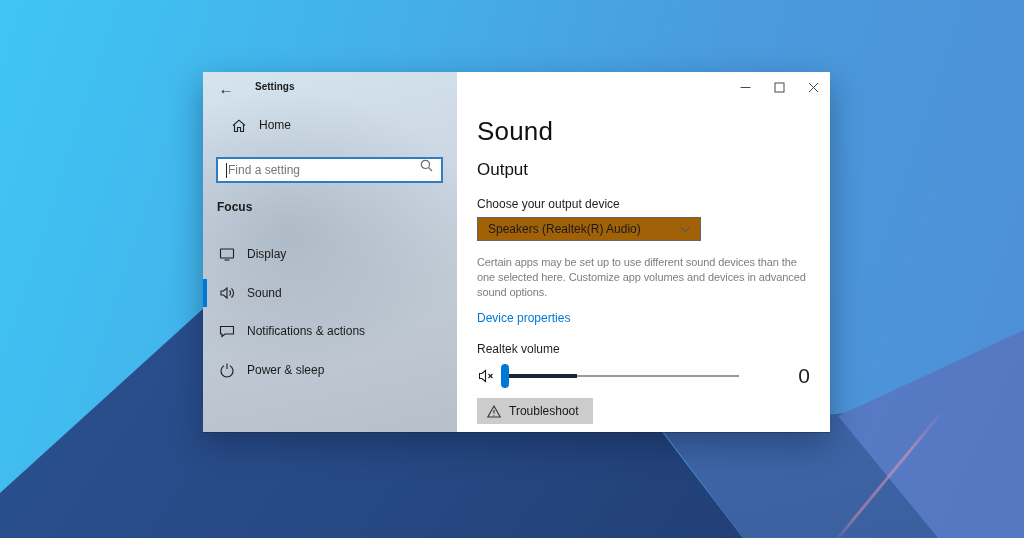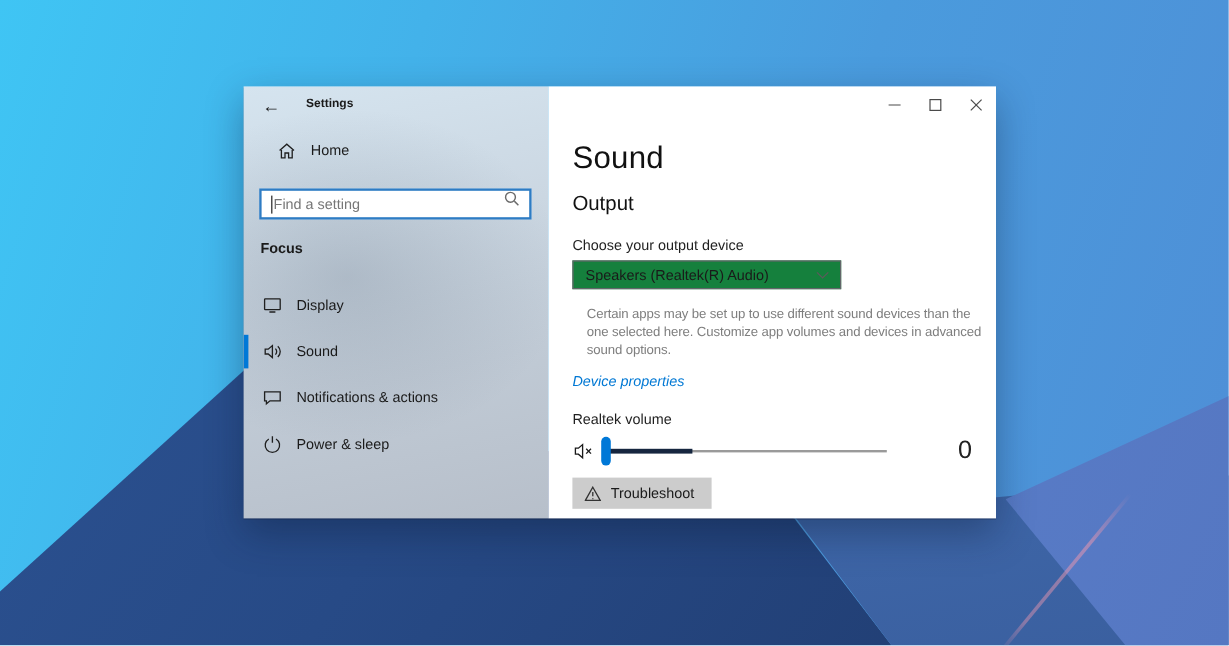--- a/index.html
+++ b/index.html
@@ -60,29 +60,29 @@
   .main { position:relative; flex:1; background:#ffffff; }
   .win-controls { position:absolute; top:0; right:0; display:flex; }
   .win-btn { width:34px; height:30px; display:flex; align-items:center; justify-content:center;
     background:none; border:none; cursor:default; }
 
   .page-title { position:absolute; left:20px; top:44px; font-size:26px; font-weight:300; color:#111; letter-spacing:0.2px; }
   .section-title { position:absolute; left:20px; top:88px; font-size:17px; font-weight:400; color:#111; }
   .field-label { position:absolute; left:20px; top:125px; font-size:12px; color:#1f1f1f; }
 
   .dropdown { position:absolute; left:20px; top:145px; width:224px; height:24px;
-    border:1.5px solid #63666a; background:#15803d; display:flex; align-items:center; cursor:default; }
+    border:1.5px solid #63666a; background:#a16207; display:flex; align-items:center; cursor:default; }
   .dropdown .value { font-size:12px; color:#1a1a1a; padding-left:10px; flex:1; white-space:nowrap; }
   .dropdown .chev { margin-right:9px; display:flex; flex:none; }
 
   .description { position:absolute; left:20px; top:183px; width:350px;
-    font-size:11px; line-height:15px; letter-spacing:-0.1px; color:#7e7e7e;margin-left:12px; }
+    font-size:11px; line-height:15px; letter-spacing:-0.1px; color:#7e7e7e; }
   .description div { white-space:nowrap; }
 
-  .link { position:absolute; left:20px; top:239px; font-size:12px; color:var(--link,#0078d4); cursor:pointer;font-style:italic; }
+  .link { position:absolute; left:20px; top:239px; font-size:12px; color:var(--link,#0078d4); cursor:pointer; }
 
   .master-label { position:absolute; left:20px; top:270px; font-size:12px; color:#1f1f1f; }
 
   .volume-row { position:absolute; left:20px; top:288px; right:20px; height:32px; display:flex; align-items:center; }
   .mute-wrap { flex:none; display:flex; margin-left:1px; }
   .slider { position:relative; width:234px; height:24px; margin-left:9px; flex:none; }
   .slider-track { position:absolute; left:0; top:11px; width:234px; height:2px; background:#9a9a9a; }
   .slider-fill { position:absolute; left:2px; top:10px; width:70px; height:4px; background:var(--slider_fill,#16263f); }
   .slider-thumb { position:absolute; left:-4px; top:0; width:8px; height:24px; border-radius:4px;
     background:var(--accent,#0078d7); cursor:pointer; }

